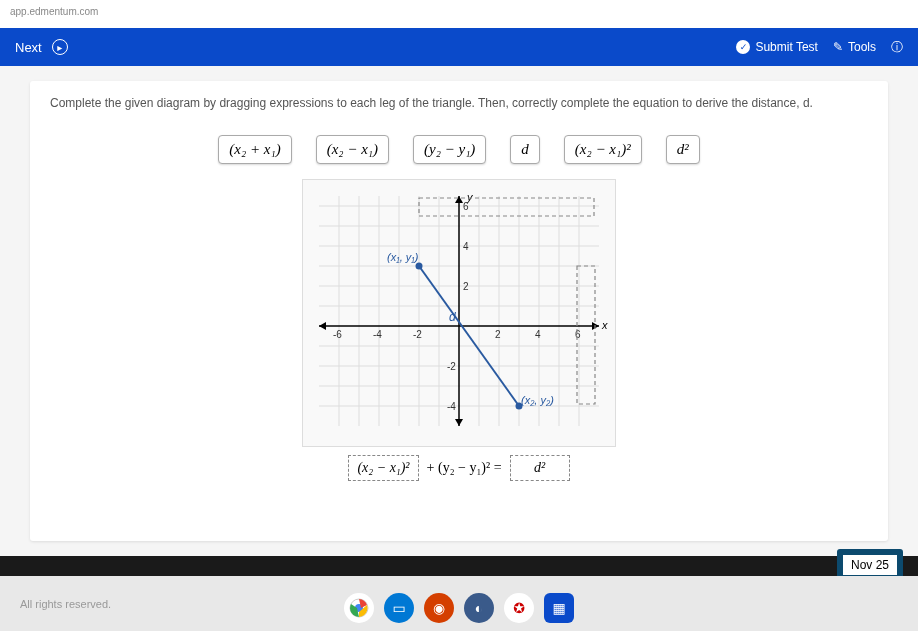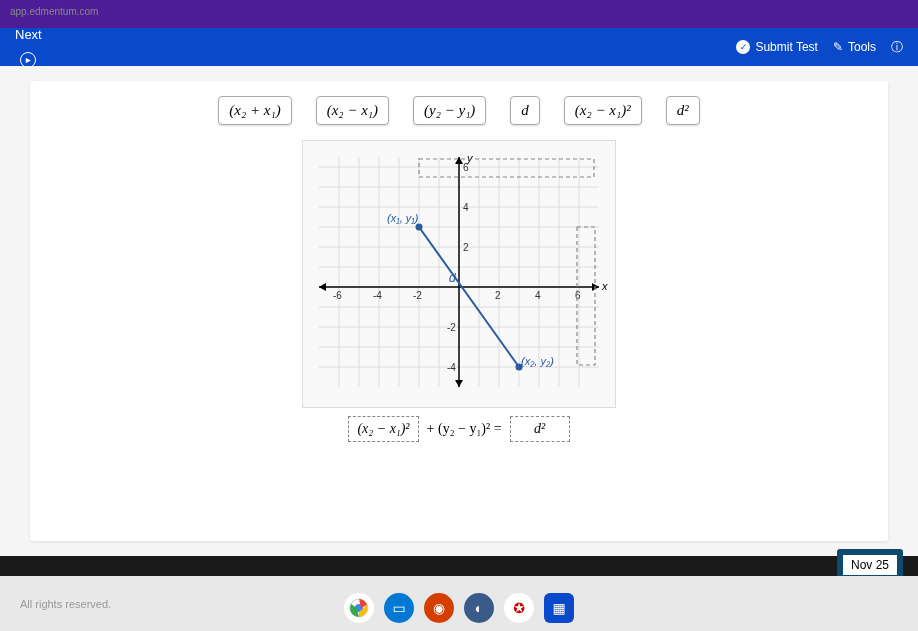--- a/index.html
+++ b/index.html
@@ -6,42 +6,41 @@
     body {
       font-family: Arial, sans-serif;
       background: #1a1a1a;
       width: 918px;
       height: 631px;
       overflow: hidden;
       position: relative;
     }
     .browser-chrome {
       height: 28px;
-      background: #4c1d95;
+      background: #ffffff;
       color: #888;
       font-size: 10px;
       padding: 6px 10px;
     }
     .header-bar {
       background: #0a4aca;
       color: #fff;
       height: 38px;
       display: flex;
       align-items: center;
       padding: 0 15px;
       justify-content: space-between;
     }
     .header-left { display: flex; align-items: center; gap: 15px; }
     .next-btn {
       display: flex;
       align-items: center;
       gap: 10px;
       font-size: 13px;
       cursor: pointer;
-      flex-direction: column;
     }
     .next-btn .circle {
       width: 16px;
       height: 16px;
       border: 1.5px solid #fff;
       border-radius: 50%;
       display: flex;
       align-items: center;
       justify-content: center;
       font-size: 10px;
@@ -186,20 +185,21 @@
       <span>Tools</span>
     </div>
     <div class="item">
       <span>ⓘ</span>
     </div>
   </div>
 </div>
 
 <div class="content-wrap">
   <div class="card">
+    <div class="instruction">Complete the given diagram by dragging expressions to each leg of the triangle. Then, correctly complete the equation to derive the distance, d.</div>
 
     <div class="tiles">
       <div class="tile">(x₂ + x₁)</div>
       <div class="tile">(x₂ − x₁)</div>
       <div class="tile">(y₂ − y₁)</div>
       <div class="tile">d</div>
       <div class="tile">(x₂ − x₁)²</div>
       <div class="tile">d²</div>
     </div>
 

